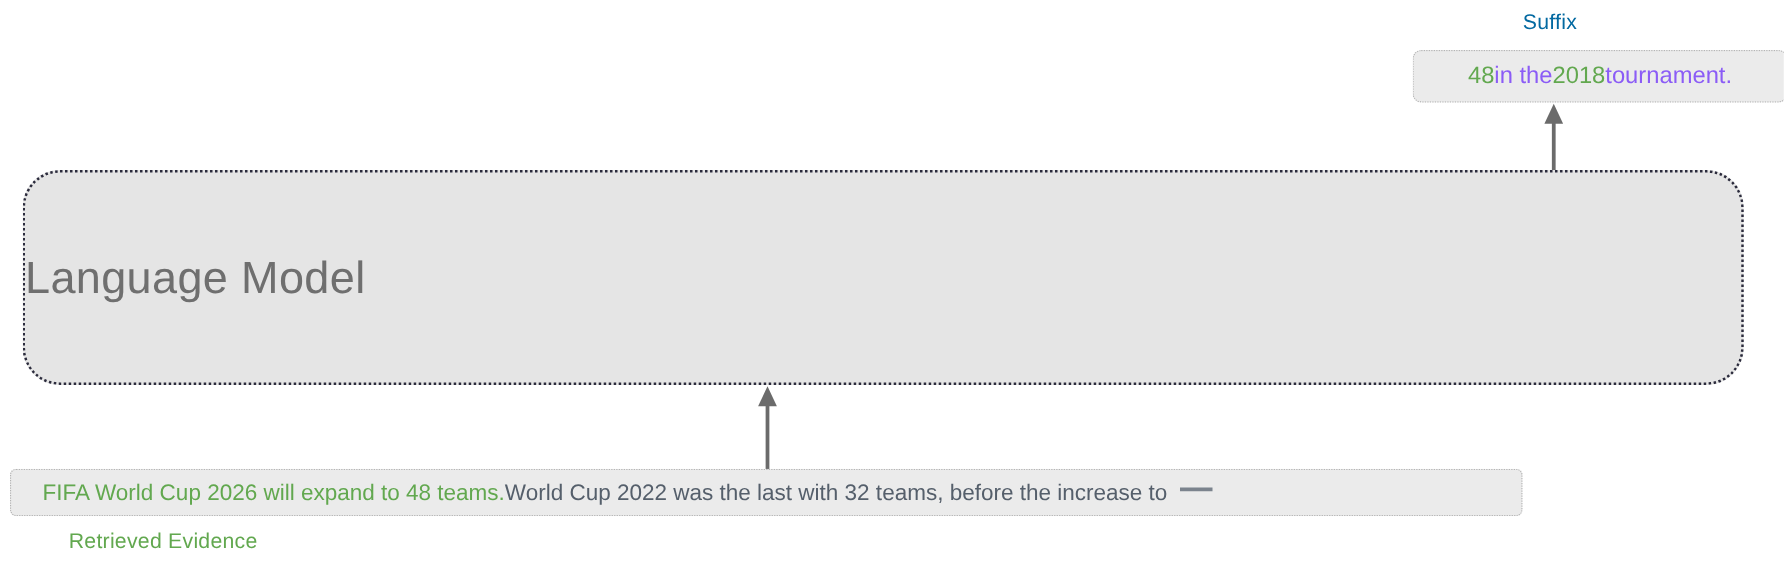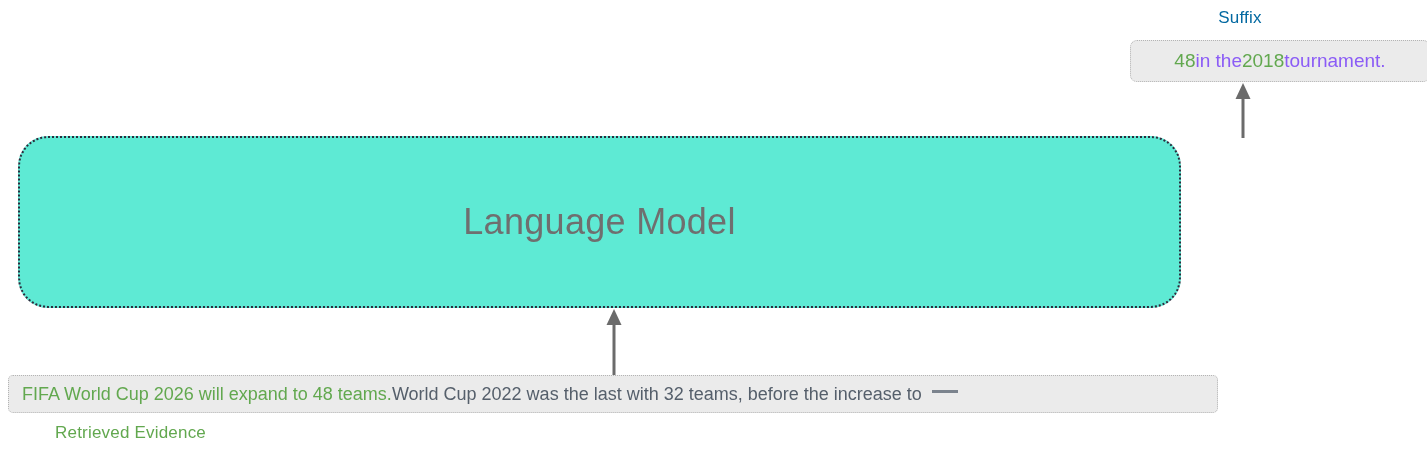--- a/index.html
+++ b/index.html
@@ -48,50 +48,49 @@
     justify-content: center;
     font-size: 19px;
     white-space: nowrap;
   }
 
   
   .lm-box {
     position: absolute;
     left: 18px;
     top: 136px;
-    width: 1163px;
+    width: 1377px;
     height: 172px;
     box-sizing: border-box;
-    background: #5eead4;
+    background: #e5e5e5;
     border: 2px dotted #2b2b3c;
     border-radius: 30px;
     display: flex;
     align-items: center;
-    justify-content: center;
   }
   .lm-title {
     font-size: 36px;
     color: #6f6f6f;
     letter-spacing: 0.3px;
   }
 
   
   .prefix-box {
     position: absolute;
     left: 8px;
     top: 375px;
     width: 1210px;
     height: 38px;
     box-sizing: border-box;
     background: #ebebeb;
     border: 1px dotted #b4b4b4;
     border-radius: 5px;
     display: flex;
     align-items: center;
-    padding-left: 13px;
+    padding-left: 25px;
     font-size: 18px;
     white-space: nowrap;
   }
 
   .tok-green { color: #62a84f; }
   .tok-dark  { color: #8b5cf6; }
   .tok-gray  { color: #555f6b; }
 
   .blank-mark {
     display: inline-block;

